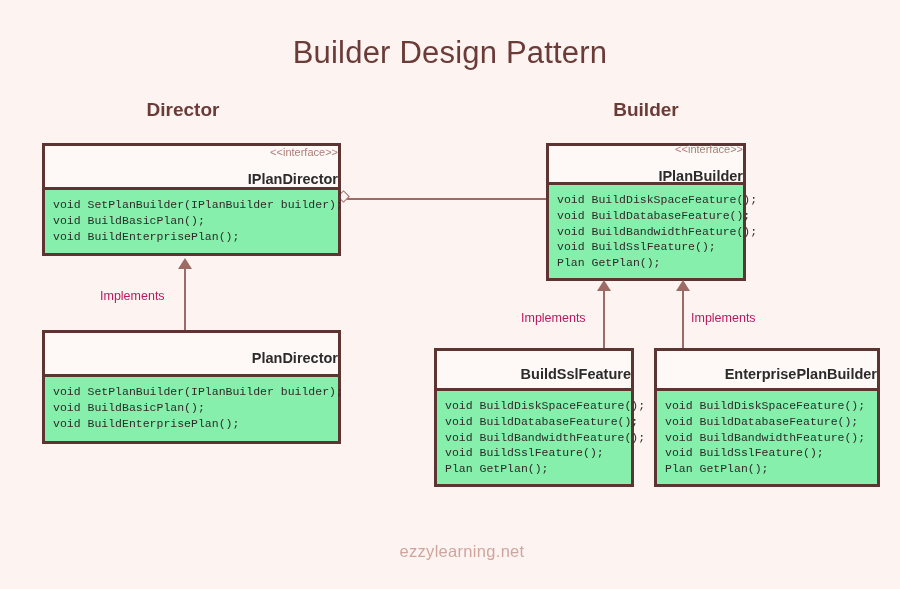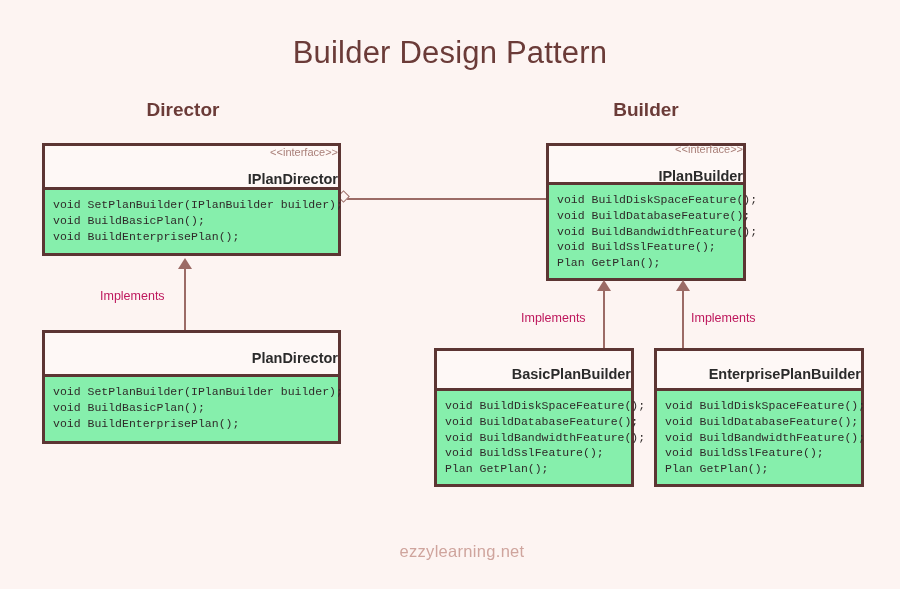--- a/index.html
+++ b/index.html
@@ -95,21 +95,21 @@
   #box-iplanbuilder .uml-body   { height: 96px; }
 
   #box-plandirector         { left: 42px;  top: 330px; width: 299px; }
   #box-plandirector .uml-header { height: 47px; }
   #box-plandirector .uml-body   { height: 67px; }
 
   #box-basicplanbuilder     { left: 434px; top: 348px; width: 200px; }
   #box-basicplanbuilder .uml-header { height: 43px; }
   #box-basicplanbuilder .uml-body   { height: 96px; }
 
-  #box-enterpriseplanbuilder { left: 654px; top: 348px; width: 210px; border-radius: 12px; }
+  #box-enterpriseplanbuilder { left: 654px; top: 348px; width: 226px; border-radius: 12px; }
   #box-enterpriseplanbuilder .uml-header { height: 43px; }
   #box-enterpriseplanbuilder .uml-body   { height: 96px; }
 
   
   .connector-line {
     position: absolute;
     background: #9c6b66;
   }
   .v-line { width: 2px; }
   .h-line { height: 2px; }
@@ -227,21 +227,21 @@
       <div class="uml-member">void BuildEnterprisePlan();</div>
     </div>
   </div>
 
   <div class="connector-line v-line" id="inherit-basic-line"></div>
   <div class="inherit-arrow" id="inherit-basic-arrow"></div>
   <div class="edge-label" id="label-implements-basic">Implements</div>
 
   <div class="uml-class" id="box-basicplanbuilder">
     <div class="uml-header">
-      <div class="uml-classname">BasicPlanBuilder</div>
+      <div class="uml-classname">BuildSslFeature</div>
     </div>
     <div class="uml-body">
       <div class="uml-member">void BuildDiskSpaceFeature();</div>
       <div class="uml-member">void BuildDatabaseFeature();</div>
       <div class="uml-member">void BuildBandwidthFeature();</div>
       <div class="uml-member">void BuildSslFeature();</div>
       <div class="uml-member">Plan GetPlan();</div>
     </div>
   </div>
 

